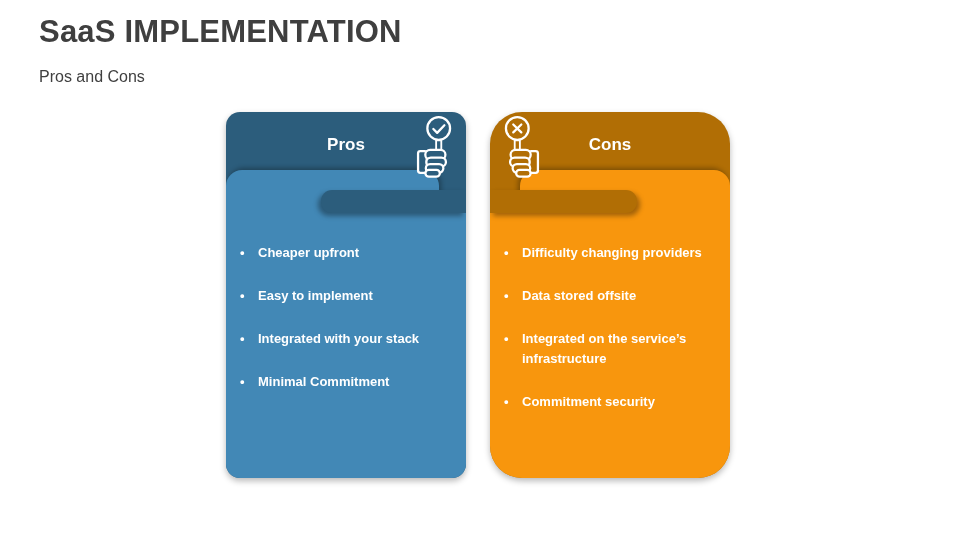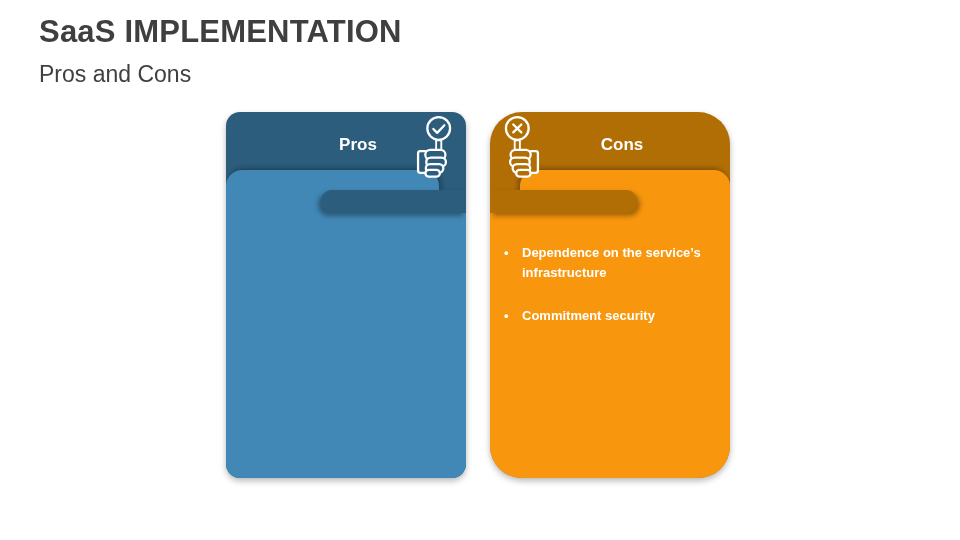--- a/index.html
+++ b/index.html
@@ -18,22 +18,22 @@
     width:960px;height:540px;position:relative;overflow:hidden;
     background:var(--slide-bg);
     font-family:"Liberation Sans",sans-serif;
   }
   .slide-title{
     position:absolute;left:39px;top:14px;margin:0;
     font-size:31px;font-weight:700;color:var(--title-text);
     letter-spacing:.2px;
   }
   .slide-subtitle{
-    position:absolute;left:39px;top:61px;
-    font-size:23px;font-weight:400;color:var(--subtitle-text);
+    position:absolute;left:39px;top:68px;
+    font-size:16px;font-weight:400;color:var(--subtitle-text);
   }
   .card{
     position:absolute;top:112px;width:240px;height:366px;
     border-radius:14px;overflow:hidden;
     box-shadow:0 3px 6px rgba(0,0,0,.28);
   }
   .card.pros{left:226px;background:var(--pros-header);}
   .card.cons{left:490px;background:var(--cons-header);border-radius:32px;}
 
   .tongue{position:absolute;top:58px;height:43px;border-radius:16px 16px 0 0;}
@@ -45,21 +45,21 @@
   .cons .card-body{background:var(--cons-body);}
 
   .pill{position:absolute;top:78px;height:23px;}
   .pros .pill{left:95px;right:0;background:var(--pros-header);
     border-radius:11px 0 0 11px;box-shadow:-3px 3px 5px rgba(0,0,0,.35);}
   .cons .pill{left:0;width:147px;background:var(--cons-header);
     border-radius:0 11px 11px 0;box-shadow:3px 3px 5px rgba(0,0,0,.35);}
 
   .card-title{
     position:absolute;top:23px;left:0;width:100%;text-align:center;
-    color:var(--card-text);font-size:17px;font-weight:700;margin-left:12px;
+    color:var(--card-text);font-size:17px;font-weight:700;
   }
   .card-icon{position:absolute;top:3px;width:52px;height:64px;}
   .pros .card-icon{right:8px;}
   .cons .card-icon{left:8px;}
   .card-icon svg{display:block;width:100%;height:100%;}
 
   .card-list{position:absolute;top:131px;left:12px;right:10px;margin:0;padding:0;list-style:none;}
   .card-list li{
     display:flex;align-items:flex-start;
     color:var(--card-text);font-size:13px;font-weight:700;line-height:20px;
@@ -88,20 +88,38 @@
         <rect x="29" y="24.5" width="5" height="10.5" stroke-width="1.8"></rect>
         <g fill="var(--pros-header)">
           <rect x="11.5" y="35" width="8.5" height="21" rx="2.2"></rect>
           <rect x="18.5" y="33.8" width="19.5" height="9.4" rx="4.7"></rect>
           <rect x="19.5" y="41.2" width="19" height="8.8" rx="4.4"></rect>
           <rect x="19" y="47.6" width="17" height="8.2" rx="4.1"></rect>
           <rect x="18.6" y="53.2" width="14" height="6.6" rx="3.3"></rect>
         </g>
       </svg>
     </div>
+    <ul class="card-list">
+      <li>
+        <span class="bullet"></span>
+        <span class="item-text">Cheaper upfront</span>
+      </li>
+      <li>
+        <span class="bullet"></span>
+        <span class="item-text">Easy to implement</span>
+      </li>
+      <li>
+        <span class="bullet"></span>
+        <span class="item-text">Integrated with your stack</span>
+      </li>
+      <li>
+        <span class="bullet"></span>
+        <span class="item-text">Minimal Commitment</span>
+      </li>
+    </ul>
   </div>
 
   <div class="card cons">
     <div class="tongue"></div>
     <div class="card-body"></div>
     <div class="pill"></div>
     <div class="card-title">Cons</div>
     <div class="card-icon">
       <svg viewBox="0 0 50 62" fill="none" stroke="#ffffff" stroke-width="2.2" stroke-linecap="round" stroke-linejoin="round">
         <g transform="translate(50 0) scale(-1 1)">
@@ -114,21 +132,29 @@
             <rect x="19.5" y="41.2" width="19" height="8.8" rx="4.4"></rect>
             <rect x="19" y="47.6" width="17" height="8.2" rx="4.1"></rect>
             <rect x="18.6" y="53.2" width="14" height="6.6" rx="3.3"></rect>
           </g>
         </g>
       </svg>
     </div>
     <ul class="card-list">
       <li>
         <span class="bullet"></span>
-        <span class="item-text">Dependence on the service’s infrastructure</span>
+        <span class="item-text">Difficulty changing providers</span>
+      </li>
+      <li>
+        <span class="bullet"></span>
+        <span class="item-text">Data stored offsite</span>
+      </li>
+      <li>
+        <span class="bullet"></span>
+        <span class="item-text">Integrated on the service’s infrastructure</span>
       </li>
       <li>
         <span class="bullet"></span>
         <span class="item-text">Commitment security</span>
       </li>
     </ul>
   </div>
 </div>
 
 </body></html>

